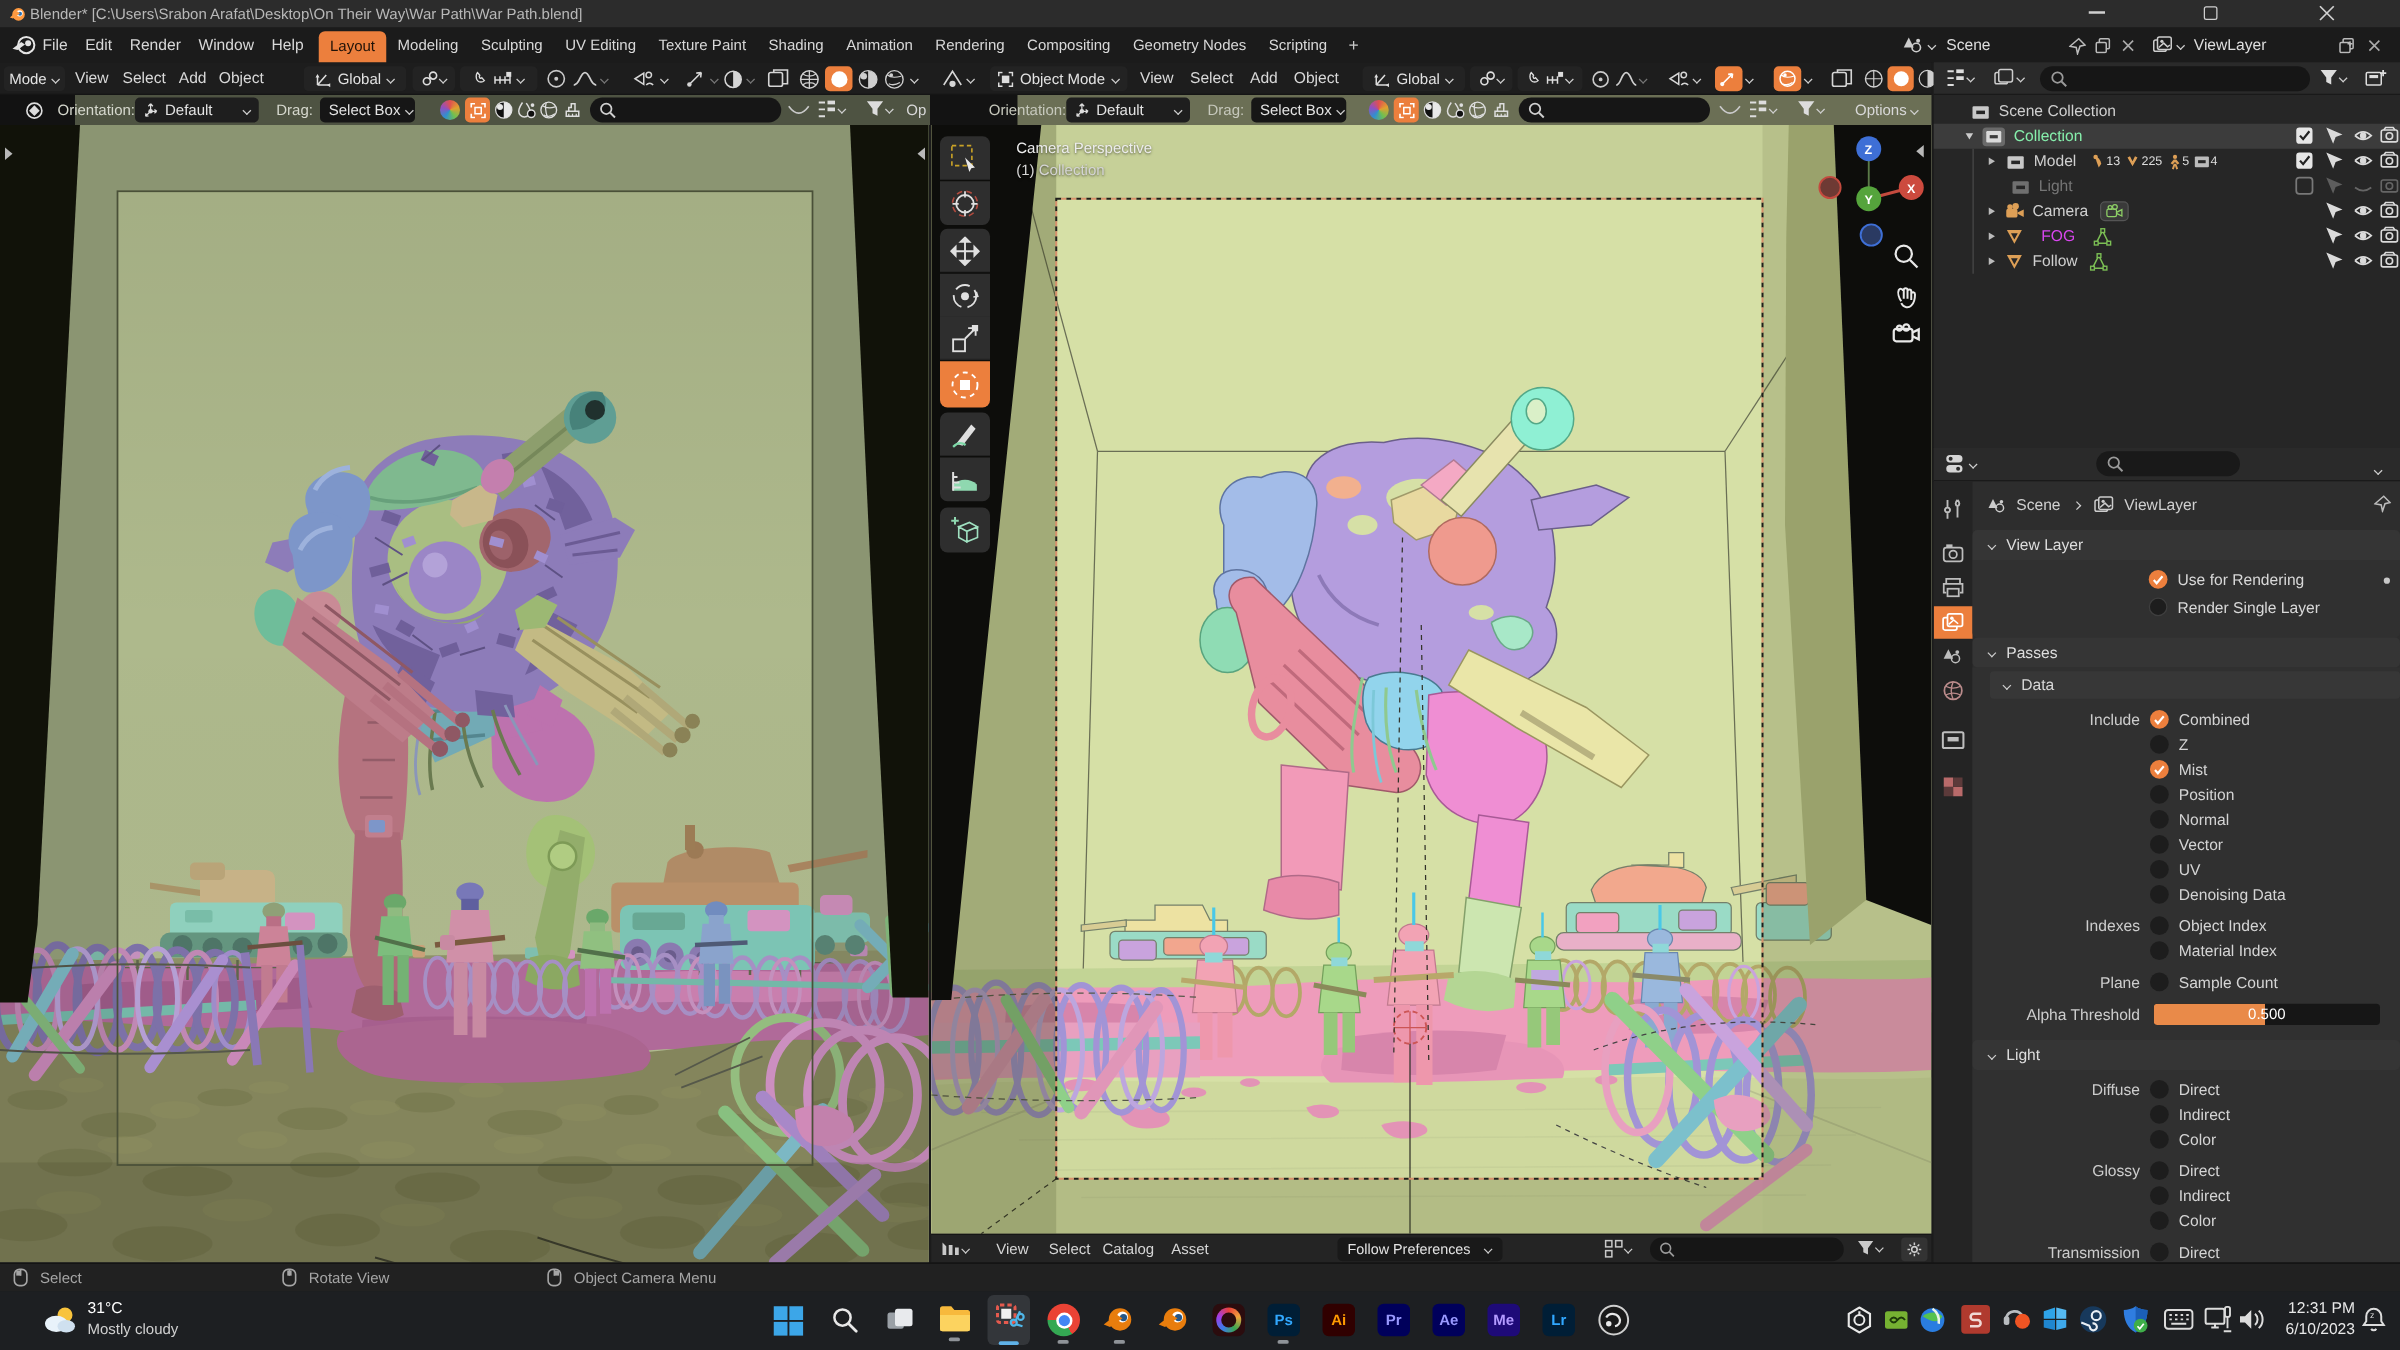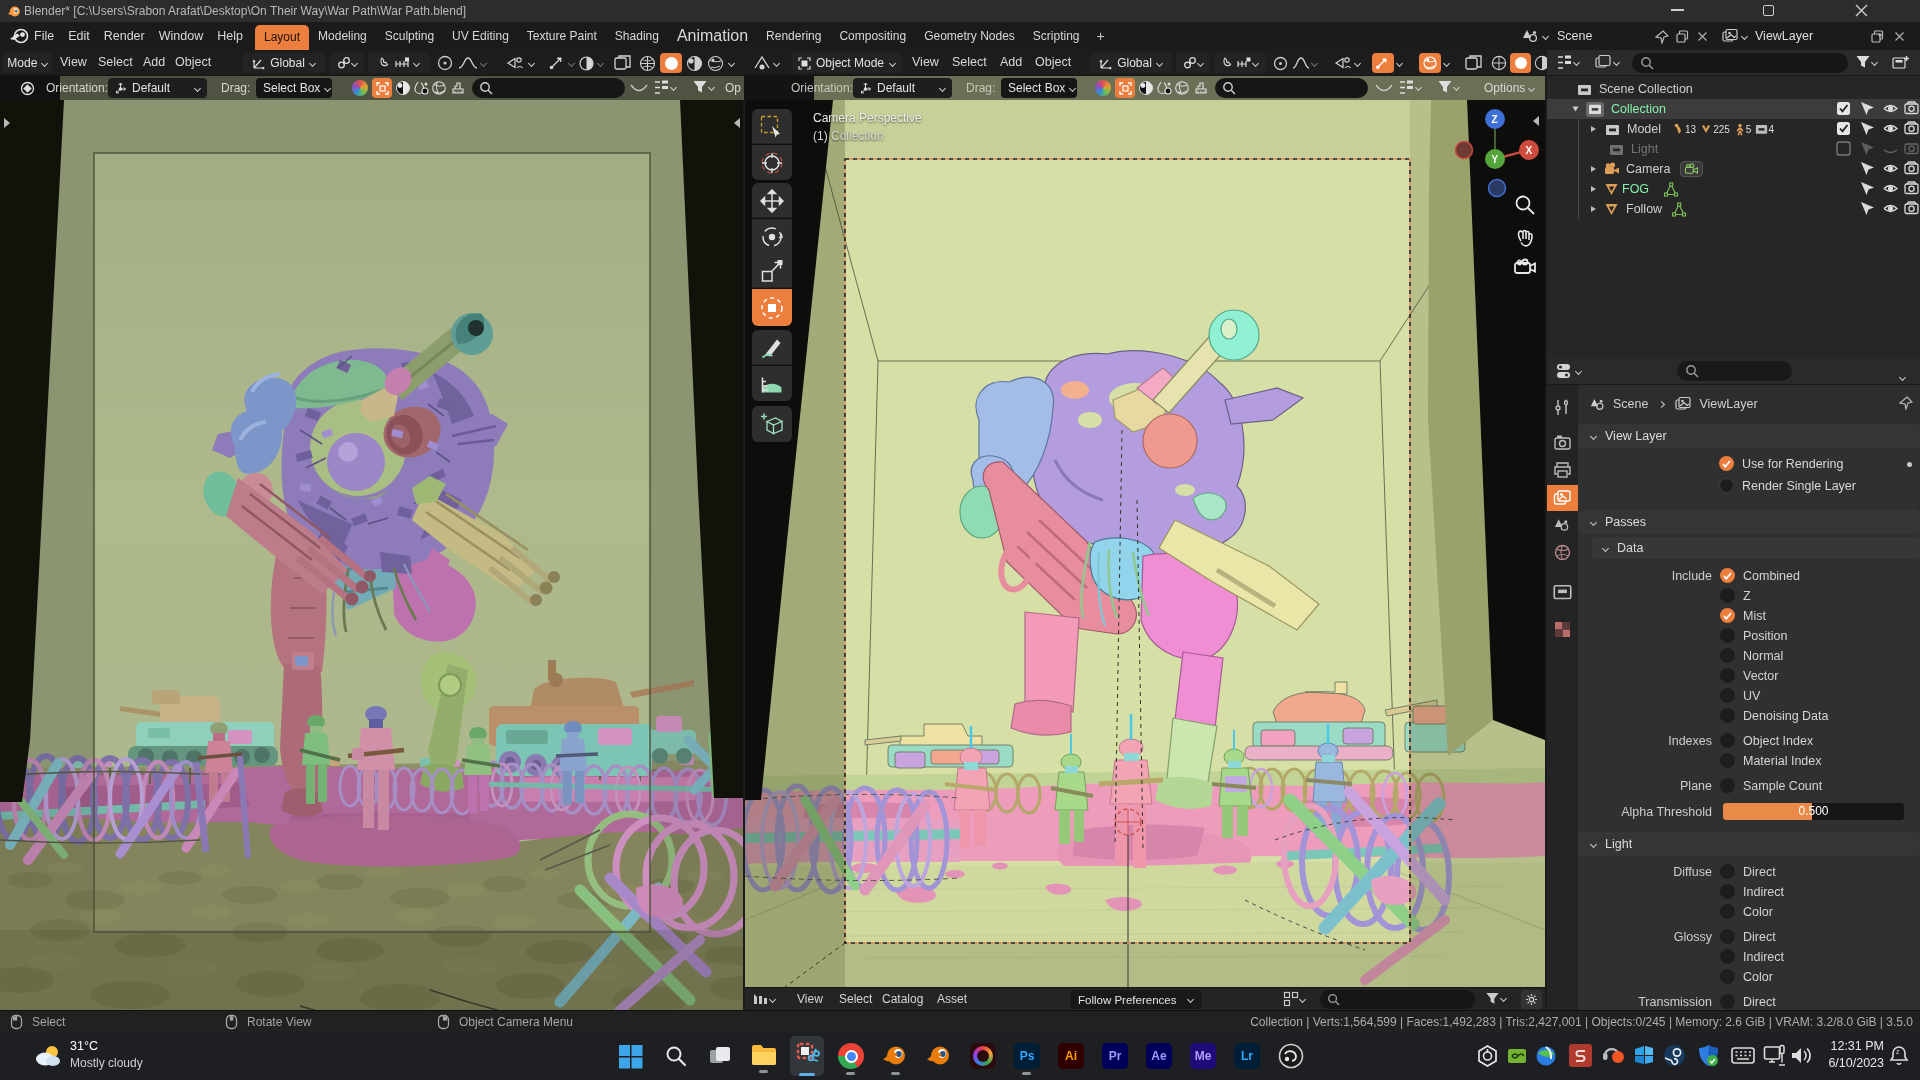--- a/index.html
+++ b/index.html
@@ -43,21 +43,21 @@
       <div class="menu">Window</div>
       <div class="menu">Help</div>
   </div>
   <div class="row abs" style="left:255px;top:0;height:28px;font-size:12px">
     <div style="background:#ec7f3d;color:#1f1208;border-radius:5px 5px 0 0;height:25px;line-height:25px;padding:0 9px;align-self:flex-end">Layout</div>
     <div class="menu" style="padding:0 9px;font-size:12px">Modeling</div>
     <div class="menu" style="padding:0 9px;font-size:12px">Sculpting</div>
     <div class="menu" style="padding:0 9px;font-size:12px">UV Editing</div>
     <div class="menu" style="padding:0 9px;font-size:12px">Texture Paint</div>
     <div class="menu" style="padding:0 9px;font-size:12px">Shading</div>
-    <div class="menu" style="padding:0 9px;font-size:16px">Animation</div>
+    <div class="menu" style="padding:0 9px;font-size:12px">Animation</div>
     <div class="menu" style="padding:0 9px;font-size:12px">Rendering</div>
     <div class="menu" style="padding:0 9px;font-size:12px">Compositing</div>
     <div class="menu" style="padding:0 9px;font-size:12px">Geometry Nodes</div>
     <div class="menu" style="padding:0 9px;font-size:12px">Scripting</div>
     <div style="color:#c8c8c8;font-size:14px;padding:0 8px">+</div>
   </div>
 
   <div class="row abs" style="left:1521px;top:3px;height:22px">
     <svg width="20" height="16" viewBox="0 0 20 16">
         <path d="M6 2 L10 10 L2 10 Z" fill="#ccc"></path>
@@ -1280,21 +1280,21 @@
           <path d="M10 8 l5 -2.5 v6 l-5 -2.5" fill="none" stroke="#8ecf66" stroke-width="1.2"></path>
         </svg>
       </span>
   </div>
   <div class="abs row" style="left:44px;top:129px;height:20px">
     <span style="width:0;height:0;border-left:5px solid #bbb;border-top:3.5px solid transparent;border-bottom:3.5px solid transparent;display:inline-block"></span>
     <svg style="margin-left:8px" width="15" height="14" viewBox="0 0 15 14">
         <path d="M7.5 13 L1.5 2 H13.5 Z" fill="#dd9f56"></path>
         <path d="M7.5 9.5 L4.8 4.5 H10.2 Z" fill="#262626"></path>
       </svg>
-    <span style="color:#86efac;font-size:12.5px;margin-left:3px">FOG</span>
+    <span style="color:#d946ef;font-size:12.5px;margin-left:14px">FOG</span>
     <svg style="margin-left:14px" width="16" height="15" viewBox="0 0 16 15">
         <path d="M3 12.5 L8 2.5 L13 12.5 Z" fill="none" stroke="#7cbf55" stroke-width="1.2"></path>
         <rect x="6.7" y="1" width="3" height="3" fill="#262626" stroke="#7cbf55" stroke-width="1.1"></rect>
         <rect x="1.5" y="11" width="3" height="3" fill="#262626" stroke="#7cbf55" stroke-width="1.1"></rect>
         <rect x="11.5" y="11" width="3" height="3" fill="#262626" stroke="#7cbf55" stroke-width="1.1"></rect>
       </svg>
   </div>
   <div class="abs row" style="left:44px;top:149px;height:20px">
     <span style="width:0;height:0;border-left:5px solid #bbb;border-top:3.5px solid transparent;border-bottom:3.5px solid transparent;display:inline-block"></span>
     <svg style="margin-left:8px" width="15" height="14" viewBox="0 0 15 14">
@@ -1618,21 +1618,20 @@
     <span style="margin-left:9px">Rotate View</span>
   </div>
   <div class="abs row" style="left:437px;top:3px;color:#a5a5a5;font-size:12px">
     <svg width="13" height="16" viewBox="0 0 13 16">
         <rect x="1.5" y="1.5" width="10" height="13" rx="4" fill="none" stroke="#a5a5a5" stroke-width="1.3"></rect>
         <path d="M6.5 1.5 v5" stroke="#a5a5a5" stroke-width="1.3"></path>
         <rect x="6.7" y="2.5" width="3.5" height="4" fill="#a5a5a5"></rect>
       </svg>
     <span style="margin-left:9px">Object Camera Menu</span>
   </div>
-  <div class="abs" style="right:7px;top:4px;color:#adadad;font-size:12px">Collection | Verts:1,564,599 | Faces:1,492,283 | Tris:2,427,001 | Objects:0/245 | Memory: 2.6 GiB | VRAM: 3.2/8.0 GiB | 3.5.0</div>
 </div>
 
 <div class="abs" style="left:0;top:1033px;width:1920px;height:47px;background:#1d1f22">
   <svg class="abs" style="left:33px;top:9px" width="30" height="28" viewBox="0 0 30 28">
     <circle cx="19" cy="10" r="6" fill="#f8c33c"></circle>
     <ellipse cx="12" cy="17" rx="9" ry="6.5" fill="#e8f2fa"></ellipse>
     <ellipse cx="20" cy="19" rx="7" ry="5" fill="#cfe0ef"></ellipse>
   </svg>
   <div class="abs" style="left:70px;top:6px;color:#ffffff;font-size:12.5px">31°C</div>
   <div class="abs" style="left:70px;top:23px;color:#d0d0d0;font-size:12px">Mostly cloudy</div>

